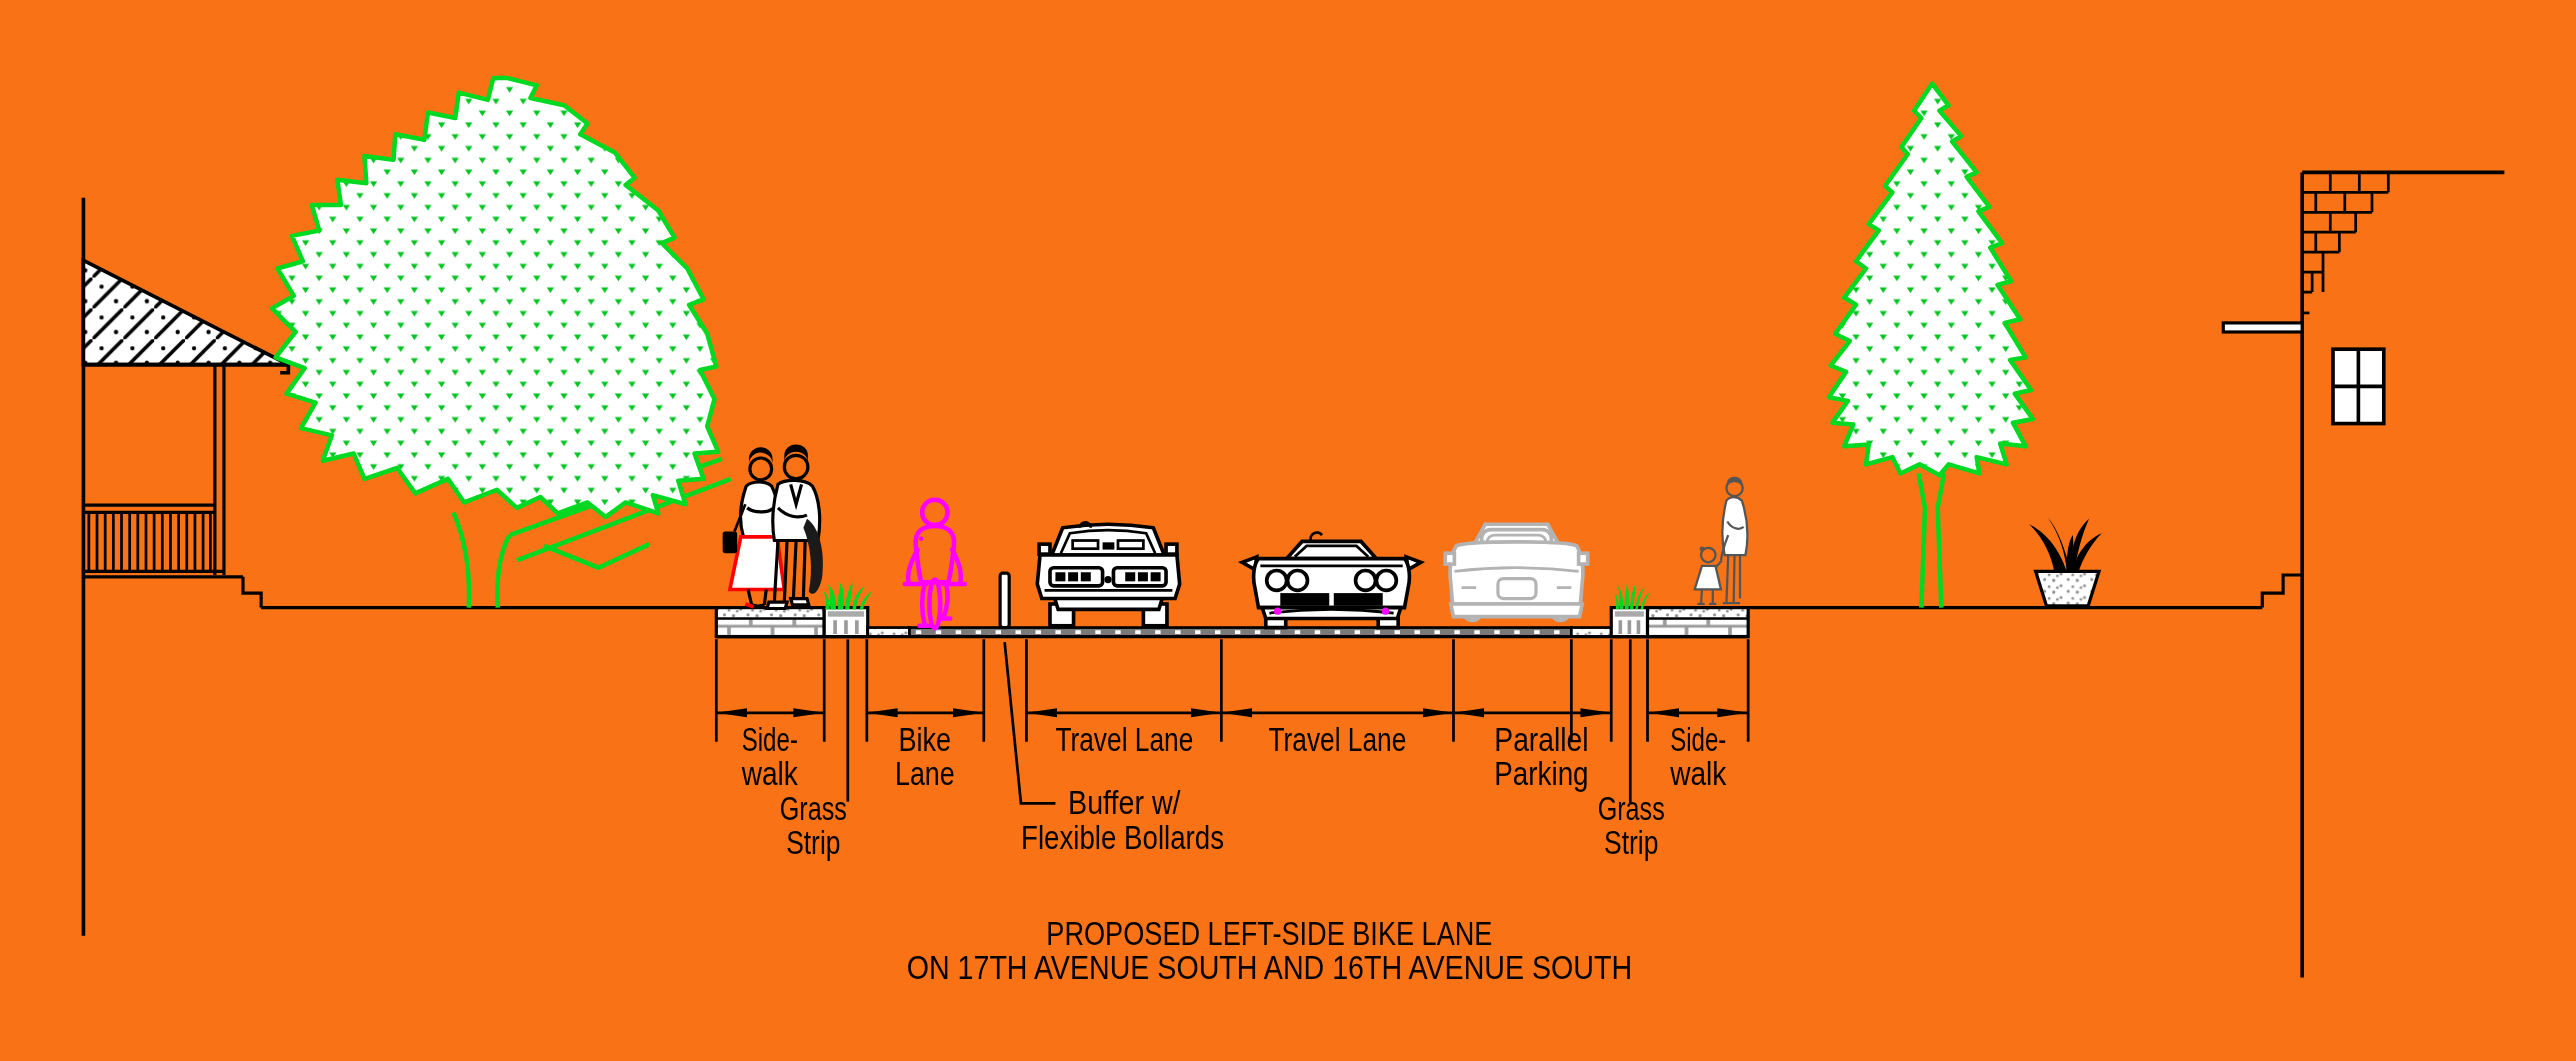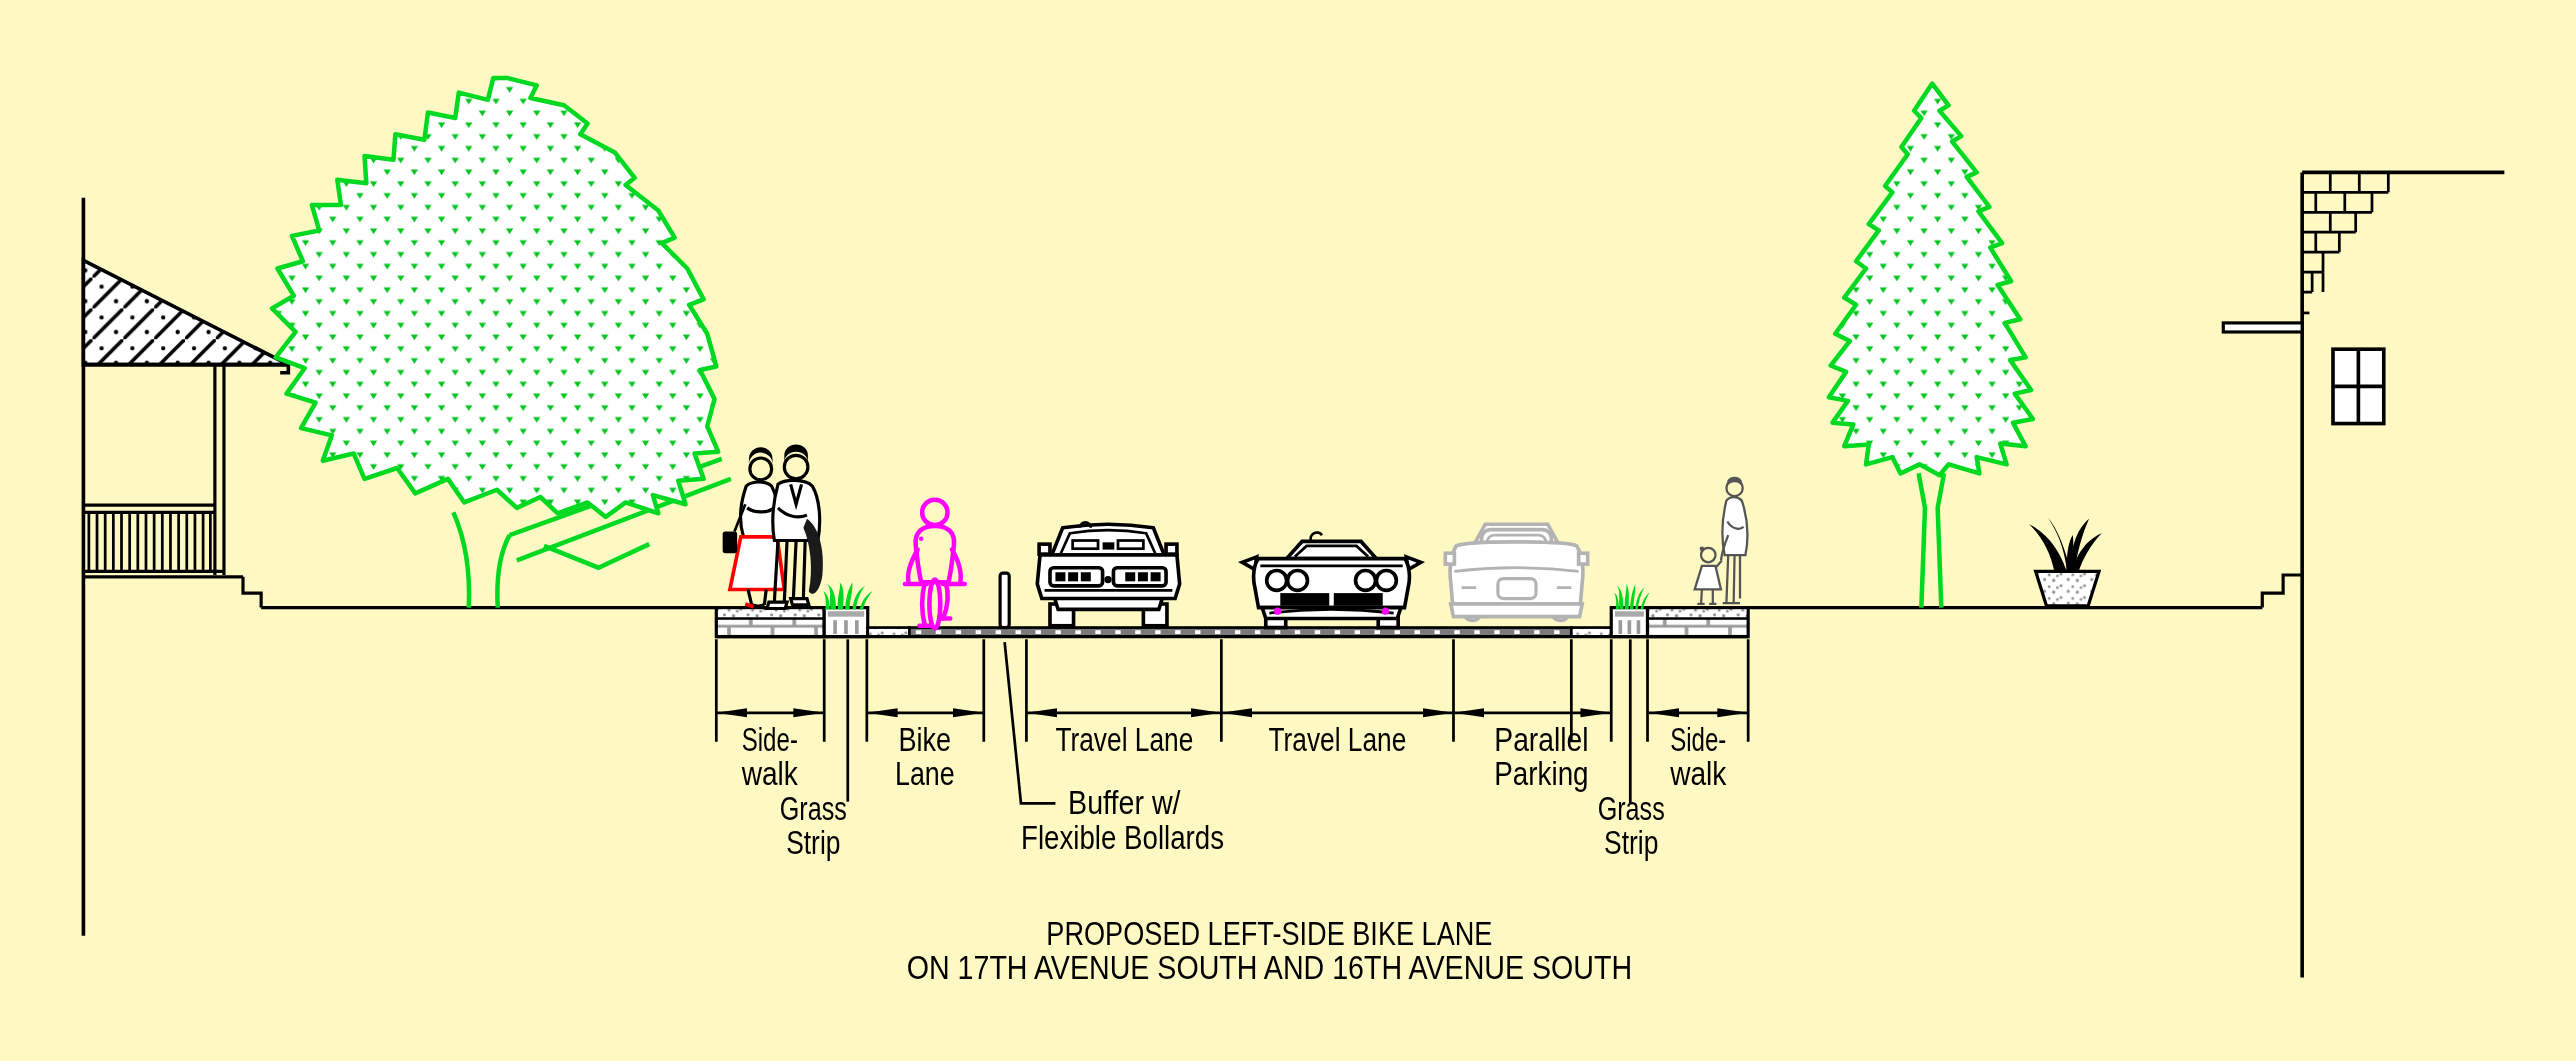--- a/index.html
+++ b/index.html
@@ -1,16 +1,16 @@
 <!DOCTYPE html>
 <html style="font-size:14.5px"><head>
 <meta charset="utf-8">
 <style>
   html,body{margin:0;padding:0;background:#ffffff;}
-  .stage{width:2576px;height:1062px;position:relative;background:#fef9c3;overflow:hidden;}
+  .stage{width:2576px;height:1062px;position:relative;background:#f97316;overflow:hidden;}
   svg{display:block;}
   text{font-family:"Liberation Sans","DejaVu Sans",sans-serif;fill:#000;}
   .dimlabel{font-size:37px;}
   .titletxt{font-size:37px;}
 </style>
 </head>
 <body>
 
 <div class="stage">
 <svg width="2576" height="1062" viewBox="0 0 2841 1171">

